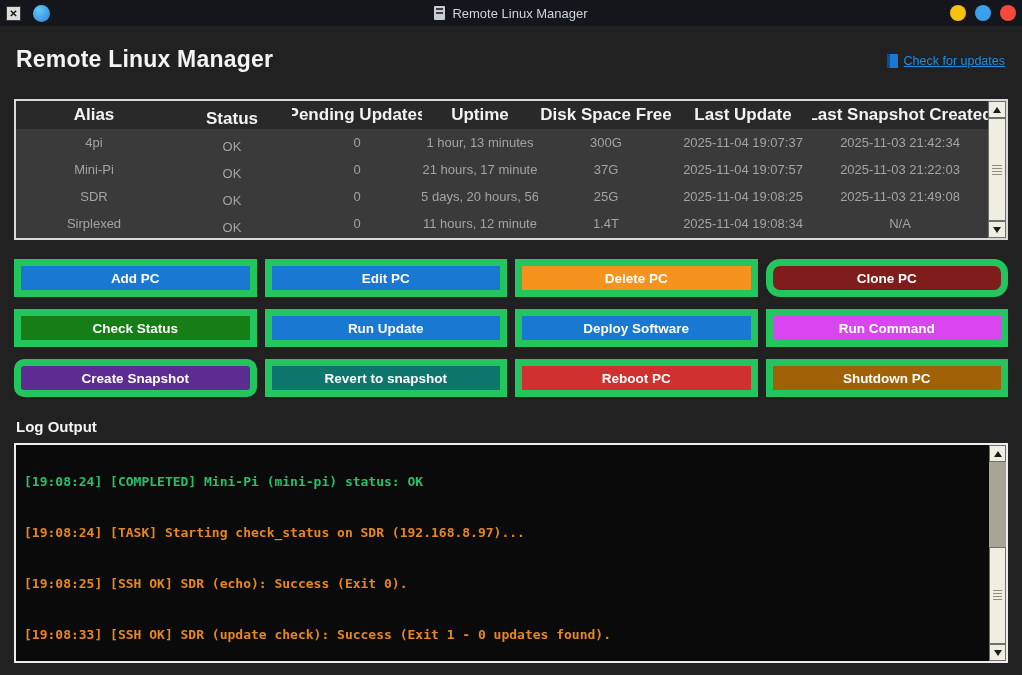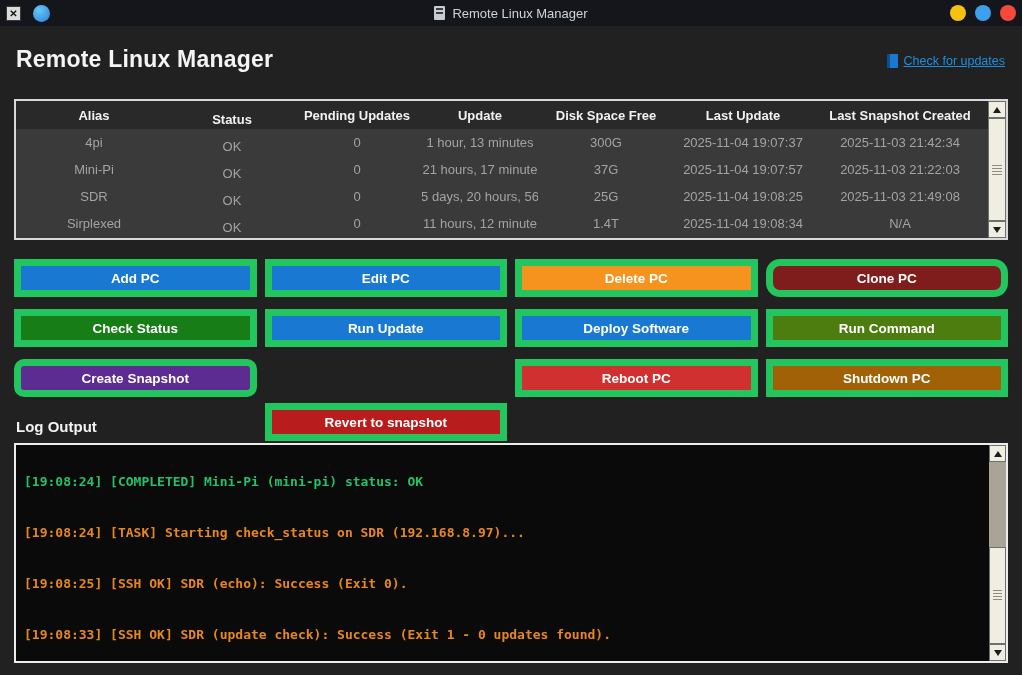--- a/index.html
+++ b/index.html
@@ -58,21 +58,21 @@
     position:absolute; left:14px; top:99px; width:994px; height:141px;
     background:#3a3a3a; border:2px solid #d9d9d9;
   }
   .tbl { position:absolute; left:0; top:0; right:18px; bottom:0; }
   .trow { display:flex; height:27px; }
   .trow.head { height:28px; background:#292929; }
   .tcell {
     display:flex; align-items:center; justify-content:center;
     overflow:hidden; white-space:nowrap; font-size:13px; color:#a3a3a3;
   }
-  .head .tcell { font-weight:bold; color:#f2f2f2; font-size:13px; }
+  .head .tcell { font-weight:bold; color:#f2f2f2; font-size:17px; }
   .c0{width:156px;} .c1{width:120px;margin-top:8px;} .c2{width:130px;} .c3{width:116px;}
   .c4{width:136px;} .c5{width:138px;} .c6{flex:1;}
 
   
   .sbar { position:absolute; top:0; right:0; bottom:0; width:18px; background:#a8a596; }
   .sb-btn {
     position:absolute; left:0; right:0; height:17px; background:#f0eee1;
     border:1px solid #6f6f6f; display:flex; align-items:center; justify-content:center;
     cursor:pointer;
   }
@@ -141,21 +141,21 @@
   <span class="update-icon"></span>
   <span>Check for updates</span>
 </div>
 
 <div class="table-wrap">
   <div class="tbl">
     <div class="trow head">
       <div class="tcell c0">Alias</div>
       <div class="tcell c1">Status</div>
       <div class="tcell c2">Pending Updates</div>
-      <div class="tcell c3">Update</div>
+      <div class="tcell c3">Uptime</div>
       <div class="tcell c4">Disk Space Free</div>
       <div class="tcell c5">Last Update</div>
       <div class="tcell c6">Last Snapshot Created</div>
     </div>
 
     <div class="trow" style="color: rgb(42, 167, 224);">
       <div class="tcell c0">4pi</div>
       <div class="tcell c1">OK</div>
       <div class="tcell c2">0</div>
       <div class="tcell c3">1 hour, 13 minutes</div>
@@ -209,23 +209,23 @@
 </div>
 
 <div class="btn-grid">
   <button class="action-btn" style="background-color: rgb(24, 120, 210);">Add PC</button>
   <button class="action-btn" style="background-color: rgb(24, 120, 210);">Edit PC</button>
   <button class="action-btn" style="background-color: rgb(246, 146, 30);">Delete PC</button>
   <button class="action-btn" style="background-color: #7f1d1d; border-radius: 14px;">Clone PC</button>
   <button class="action-btn" style="background-color: rgb(23, 125, 23);">Check Status</button>
   <button class="action-btn" style="background-color: rgb(24, 120, 210);">Run Update</button>
   <button class="action-btn" style="background-color: rgb(24, 120, 210);">Deploy Software</button>
-  <button class="action-btn" style="background-color: #4d7c0f;">Run Command</button>
+  <button class="action-btn" style="background-color: #d946ef;">Run Command</button>
   <button class="action-btn" style="background-color: rgb(92, 44, 146); border-radius: 10px;">Create Snapshot</button>
-  <button class="action-btn" style="background-color: #b91c1c; margin-top: 44px;">Revert to snapshot</button>
+  <button class="action-btn" style="background-color: #0f766e;">Revert to snapshot</button>
   <button class="action-btn" style="background-color: rgb(208, 48, 48);">Reboot PC</button>
   <button class="action-btn" style="background-color: #a16207;">Shutdown PC</button>
 </div>
 
 <div class="log-label">Log Output</div>
 <div class="log-box">
   <div class="log-content">
     <div style="color: rgb(37, 192, 106);">[19:08:24] [COMPLETED] Mini-Pi (mini-pi) status: OK</div>
     <div style="color: rgb(232, 135, 29);">[19:08:24] [TASK] Starting check_status on SDR (192.168.8.97)...</div>
     <div style="color: rgb(232, 135, 29);">[19:08:25] [SSH OK] SDR (echo): Success (Exit 0).</div>

